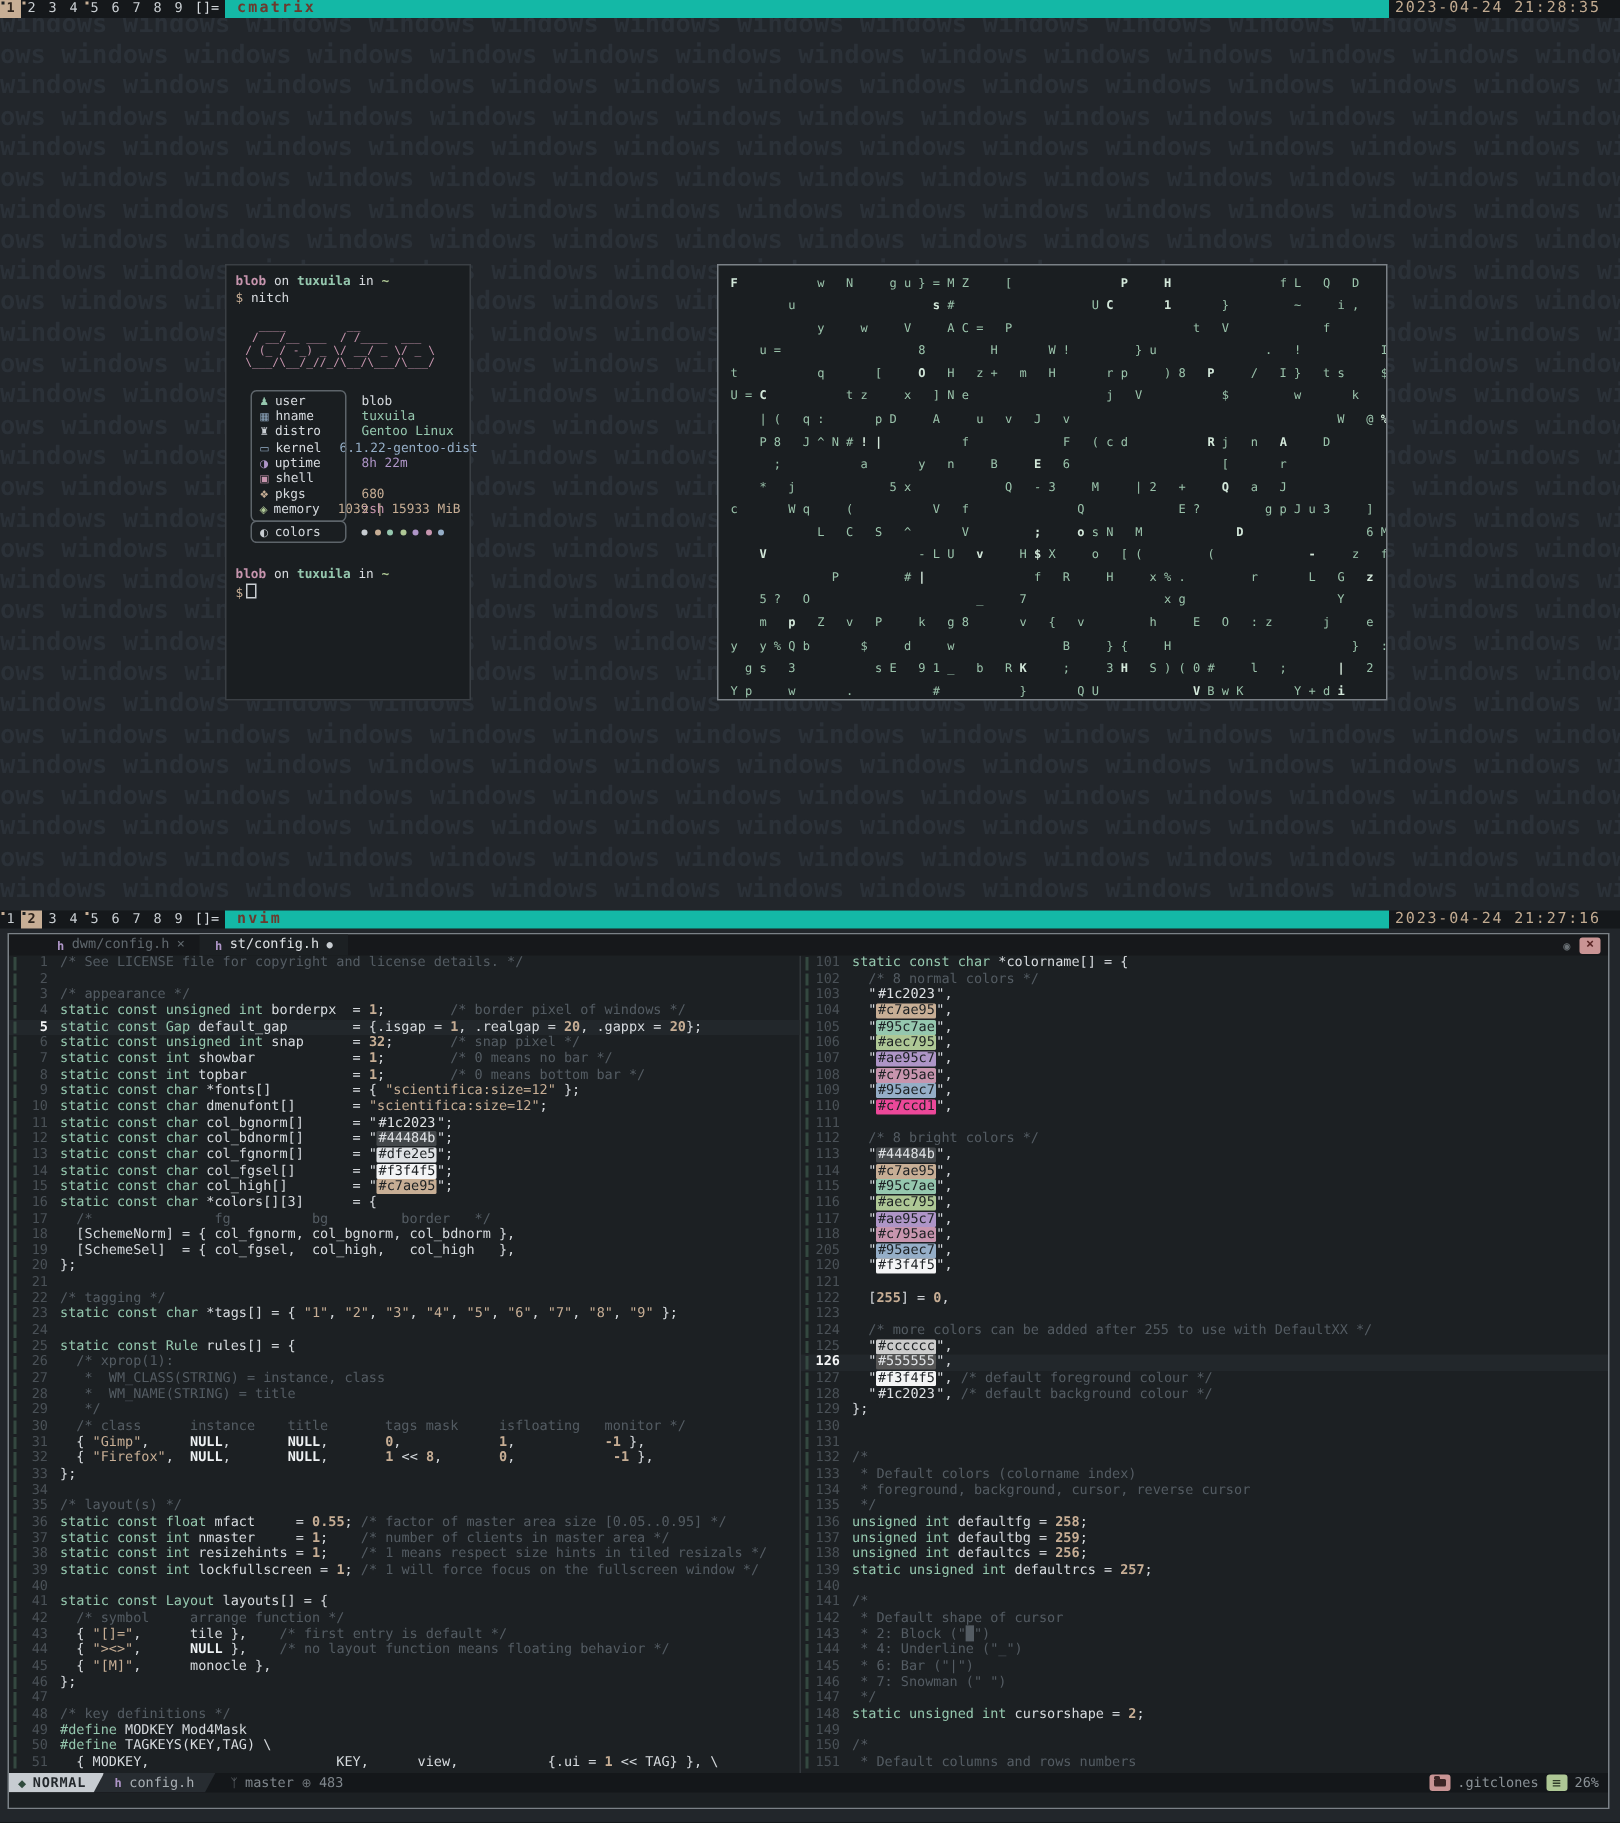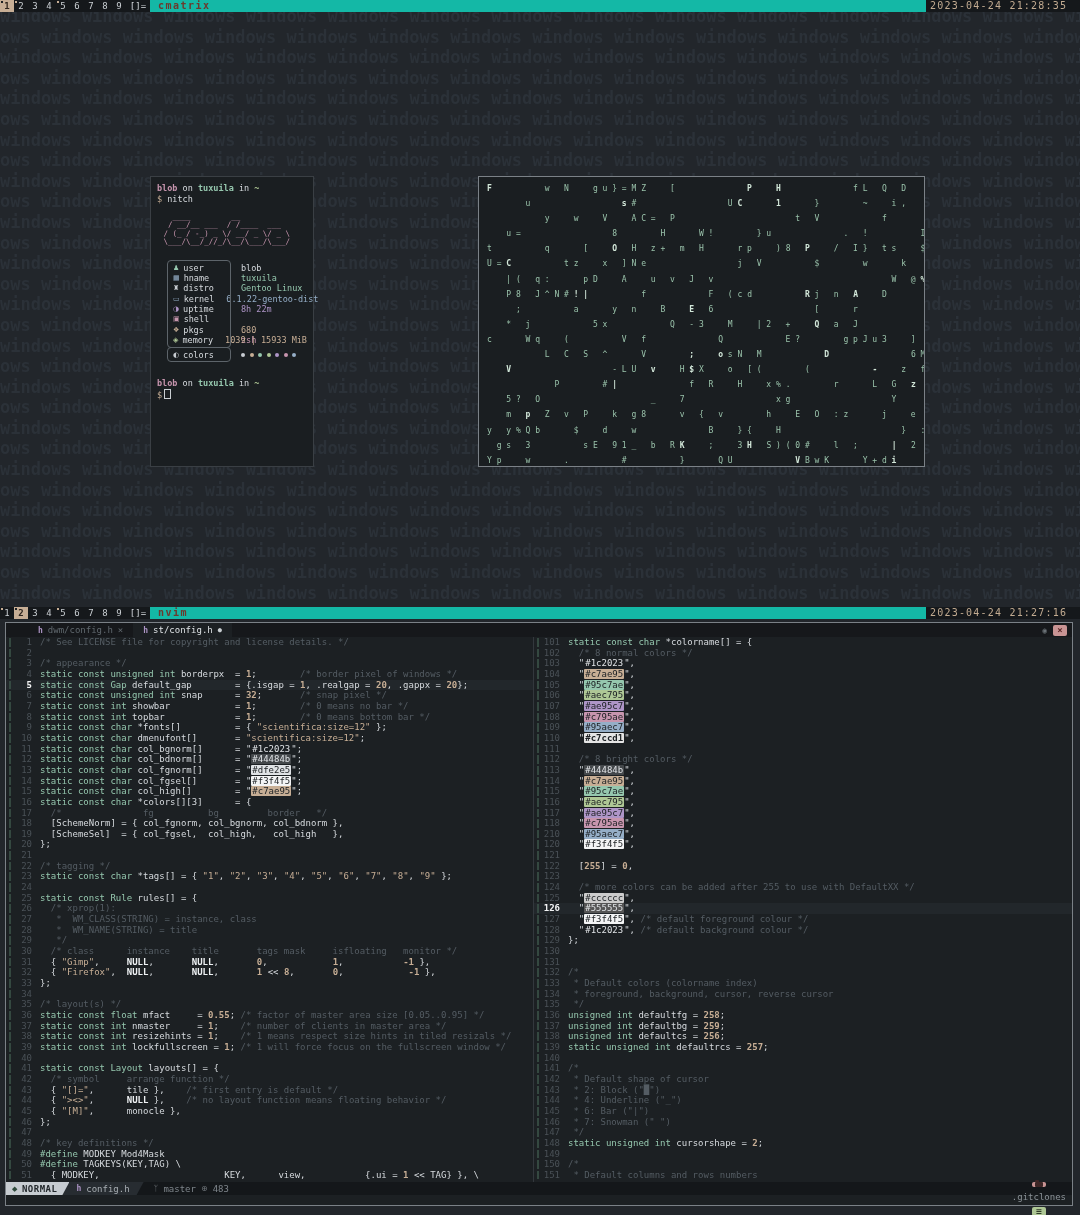--- a/index.html
+++ b/index.html
@@ -90,21 +90,21 @@
   .statusline{height:13px;background:#14171a;display:flex;align-items:stretch;font-size:9px;position:relative;}
   .sl-left{display:flex;align-items:stretch;flex:1;}
   .sl-mode{position:relative;z-index:2;background:#c7ccd1;color:#23282c;font-weight:bold;display:flex;align-items:center;
     gap:4px;padding:0 12px 0 6px;clip-path:polygon(0 0,100% 0,calc(100% - 7px) 100%,0 100%);letter-spacing:.5px;}
   .vim-icon{font-family:"DejaVu Sans",sans-serif;font-size:7px;color:#2f4a3c;}
   .sl-file{position:relative;z-index:1;margin-left:-7px;background:#272c31;color:#a8aeb3;display:flex;align-items:center;
     gap:5px;padding:0 14px 0 14px;clip-path:polygon(0 0,100% 0,calc(100% - 7px) 100%,0 100%);}
   .file-icon{color:#ae95c7;font-weight:bold;font-size:8px;}
   .sl-git{display:flex;align-items:center;gap:5px;color:#7f868c;padding-left:10px;}
   .branch-icon,.diff-icon{font-family:"DejaVu Sans",sans-serif;font-size:8px;color:#6e7479;}
-  .sl-right{display:flex;align-items:center;gap:5px;padding-right:6px;color:#8a9196;flex-direction:column;}
+  .sl-right{display:flex;align-items:center;gap:5px;padding-right:6px;color:#8a9196;}
   .chip{width:14px;height:11px;border-radius:2px;display:inline-flex;align-items:center;justify-content:center;
     font-size:8px;font-family:"DejaVu Sans",sans-serif;}
   .chip-pink{background:#c99494;position:relative;}
   .folder-icon{position:relative;width:8px;height:5px;background:#3d2626;border-radius:1px;display:inline-block;}
   .folder-icon::before{content:"";position:absolute;left:0;top:-2px;width:4px;height:2px;background:#3d2626;border-radius:1px 1px 0 0;}
   .chip-green{background:#aec795;color:#2f3a28;font-weight:bold;}
   .cmdline{height:10px;background:#1c2023;}
 </style>
 </head>
 <body>
@@ -367,30 +367,30 @@
       <div class="pane" id="paneR">
           <div class="cl"><span class="lnum">101</span><span class="code"><span class="tk-k">static const char</span><span class="tk-n"> *colorname[] = {</span></span></div>
           <div class="cl"><span class="lnum">102</span><span class="code"><span class="tk-c">  /* 8 normal colors */</span></span></div>
           <div class="cl"><span class="lnum">103</span><span class="code"><span class="tk-n">  "</span><span class="tk-sw" style="background: rgb(28, 32, 35); color: rgb(223, 226, 229);">#1c2023</span><span class="tk-n">",</span></span></div>
           <div class="cl"><span class="lnum">104</span><span class="code"><span class="tk-n">  "</span><span class="tk-sw" style="background: rgb(199, 174, 149); color: rgb(28, 32, 35);">#c7ae95</span><span class="tk-n">",</span></span></div>
           <div class="cl"><span class="lnum">105</span><span class="code"><span class="tk-n">  "</span><span class="tk-sw" style="background: rgb(149, 199, 174); color: rgb(28, 32, 35);">#95c7ae</span><span class="tk-n">",</span></span></div>
           <div class="cl"><span class="lnum">106</span><span class="code"><span class="tk-n">  "</span><span class="tk-sw" style="background: rgb(174, 199, 149); color: rgb(28, 32, 35);">#aec795</span><span class="tk-n">",</span></span></div>
           <div class="cl"><span class="lnum">107</span><span class="code"><span class="tk-n">  "</span><span class="tk-sw" style="background: rgb(174, 149, 199); color: rgb(28, 32, 35);">#ae95c7</span><span class="tk-n">",</span></span></div>
           <div class="cl"><span class="lnum">108</span><span class="code"><span class="tk-n">  "</span><span class="tk-sw" style="background: rgb(199, 149, 174); color: rgb(28, 32, 35);">#c795ae</span><span class="tk-n">",</span></span></div>
           <div class="cl"><span class="lnum">109</span><span class="code"><span class="tk-n">  "</span><span class="tk-sw" style="background: rgb(149, 174, 199); color: rgb(28, 32, 35);">#95aec7</span><span class="tk-n">",</span></span></div>
-          <div class="cl"><span class="lnum">110</span><span class="code"><span class="tk-n">  "</span><span class="tk-sw" style="background: #e5e5e5; color: rgb(28, 32, 35); font-weight: bold;">#c7ccd1</span><span class="tk-n">",</span></span></div>
+          <div class="cl"><span class="lnum">110</span><span class="code"><span class="tk-n">  "</span><span class="tk-sw" style="background: #ec4899; color: rgb(28, 32, 35);">#c7ccd1</span><span class="tk-n">",</span></span></div>
           <div class="cl"><span class="lnum">111</span><span class="code"></span></div>
           <div class="cl"><span class="lnum">112</span><span class="code"><span class="tk-c">  /* 8 bright colors */</span></span></div>
           <div class="cl"><span class="lnum">113</span><span class="code"><span class="tk-n">  "</span><span class="tk-sw" style="background: rgb(68, 72, 75); color: rgb(223, 226, 229);">#44484b</span><span class="tk-n">",</span></span></div>
           <div class="cl"><span class="lnum">114</span><span class="code"><span class="tk-n">  "</span><span class="tk-sw" style="background: rgb(199, 174, 149); color: rgb(28, 32, 35);">#c7ae95</span><span class="tk-n">",</span></span></div>
           <div class="cl"><span class="lnum">115</span><span class="code"><span class="tk-n">  "</span><span class="tk-sw" style="background: rgb(149, 199, 174); color: rgb(28, 32, 35);">#95c7ae</span><span class="tk-n">",</span></span></div>
           <div class="cl"><span class="lnum">116</span><span class="code"><span class="tk-n">  "</span><span class="tk-sw" style="background: rgb(174, 199, 149); color: rgb(28, 32, 35);">#aec795</span><span class="tk-n">",</span></span></div>
           <div class="cl"><span class="lnum">117</span><span class="code"><span class="tk-n">  "</span><span class="tk-sw" style="background: rgb(174, 149, 199); color: rgb(28, 32, 35);">#ae95c7</span><span class="tk-n">",</span></span></div>
           <div class="cl"><span class="lnum">118</span><span class="code"><span class="tk-n">  "</span><span class="tk-sw" style="background: rgb(199, 149, 174); color: rgb(28, 32, 35);">#c795ae</span><span class="tk-n">",</span></span></div>
-          <div class="cl"><span class="lnum">210</span><span class="code"><span class="tk-n">  "</span><span class="tk-sw" style="background: rgb(149, 174, 199); color: rgb(28, 32, 35);">#95aec7</span><span class="tk-n">",</span></span></div>
+          <div class="cl"><span class="lnum">205</span><span class="code"><span class="tk-n">  "</span><span class="tk-sw" style="background: rgb(149, 174, 199); color: rgb(28, 32, 35);">#95aec7</span><span class="tk-n">",</span></span></div>
           <div class="cl"><span class="lnum">120</span><span class="code"><span class="tk-n">  "</span><span class="tk-sw" style="background: rgb(243, 244, 245); color: rgb(28, 32, 35);">#f3f4f5</span><span class="tk-n">",</span></span></div>
           <div class="cl"><span class="lnum">121</span><span class="code"></span></div>
           <div class="cl"><span class="lnum">122</span><span class="code"><span class="tk-n">  [</span><span class="tk-d">255</span><span class="tk-n">] = </span><span class="tk-d">0</span><span class="tk-n">,</span></span></div>
           <div class="cl"><span class="lnum">123</span><span class="code"></span></div>
           <div class="cl"><span class="lnum">124</span><span class="code"><span class="tk-c">  /* more colors can be added after 255 to use with DefaultXX */</span></span></div>
           <div class="cl"><span class="lnum">125</span><span class="code"><span class="tk-n">  "</span><span class="tk-sw" style="background: rgb(204, 204, 204); color: rgb(28, 32, 35);">#cccccc</span><span class="tk-n">",</span></span></div>
           <div class="cl cur"><span class="lnum">126</span><span class="code"><span class="tk-n">  "</span><span class="tk-sw" style="background: rgb(85, 85, 85); color: rgb(223, 226, 229);">#555555</span><span class="tk-n">",</span></span></div>
           <div class="cl"><span class="lnum">127</span><span class="code"><span class="tk-n">  "</span><span class="tk-sw" style="background: rgb(243, 244, 245); color: rgb(28, 32, 35);">#f3f4f5</span><span class="tk-n">", </span><span class="tk-c">/* default foreground colour */</span></span></div>
           <div class="cl"><span class="lnum">128</span><span class="code"><span class="tk-n">  "</span><span class="tk-sw" style="background: rgb(28, 32, 35); color: rgb(223, 226, 229);">#1c2023</span><span class="tk-n">", </span><span class="tk-c">/* default background colour */</span></span></div>
           <div class="cl"><span class="lnum">129</span><span class="code"><span class="tk-n">};</span></span></div>

